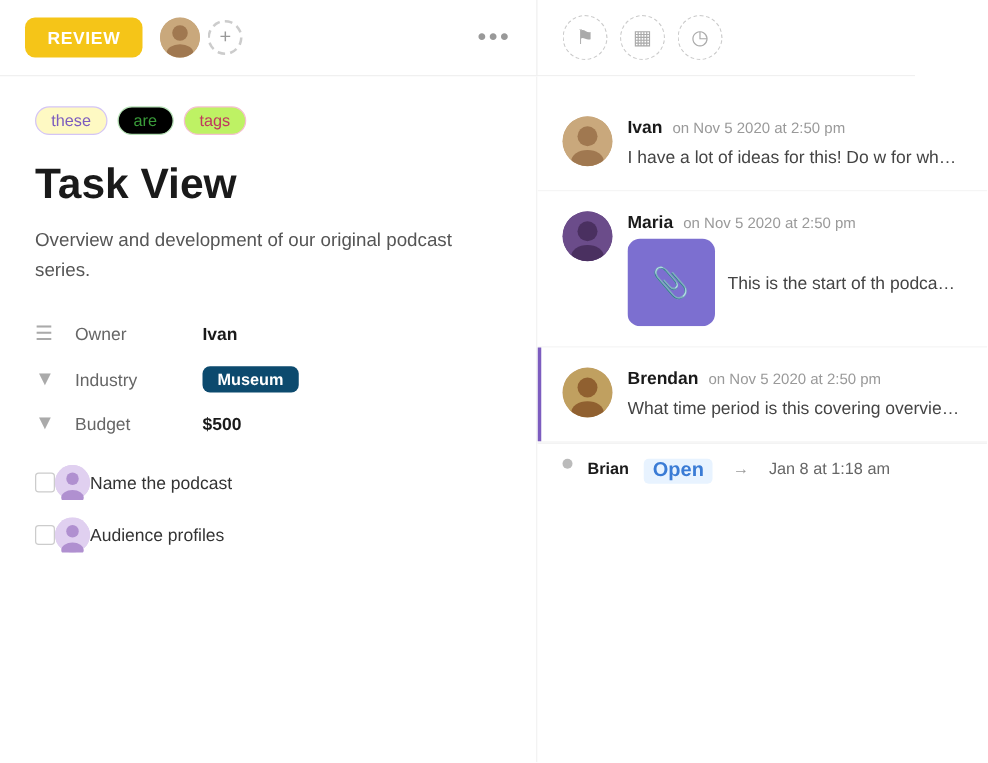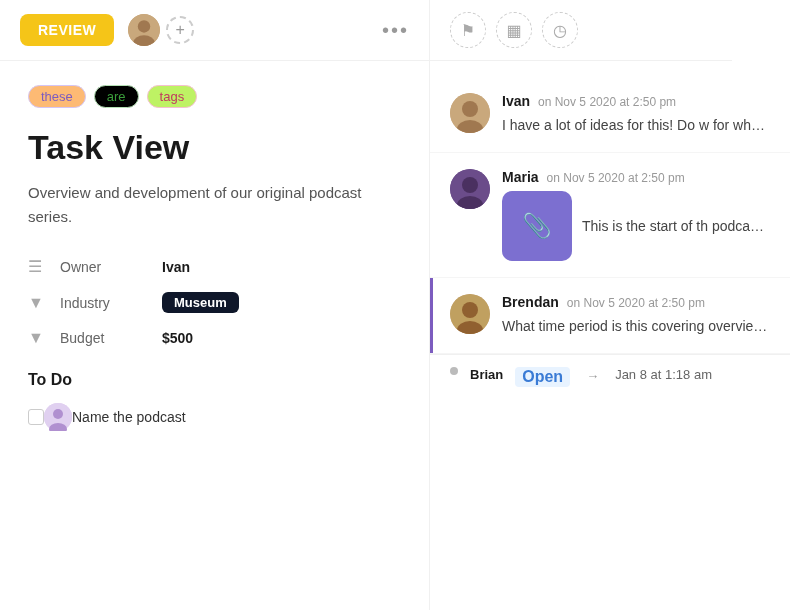--- a/index.html
+++ b/index.html
@@ -110,21 +110,21 @@
       display: flex;
       gap: 8px;
       margin-bottom: 20px;
     }
     .tag {
       padding: 3px 12px;
       border-radius: 20px;
       font-size: 13px;
       font-weight: 500;
     }
-    .tag-purple { background: #fdba74; color: #7c5cbf; border: 1px solid #d4c5f5; }
+    .tag-purple { background: #fef9c3; color: #7c5cbf; border: 1px solid #d4c5f5; }
     .tag-green { background: #000000; color: #3a9c3a; border: 1px solid #b5e0b5; }
     .tag-pink { background: #bef264; color: #c0395e; border: 1px solid #f5c0cf; }
 
     .page-title {
       font-size: 34px;
       font-weight: 700;
       color: #1a1a1a;
       margin-bottom: 14px;
     }
     .page-desc {
@@ -156,21 +156,21 @@
       color: #666;
       font-size: 14px;
       width: 90px;
     }
     .field-value {
       font-size: 14px;
       font-weight: 600;
       color: #1a1a1a;
     }
     .field-badge {
-      background: #0f172a;
+      background: #0c4a6e;
       color: #fff;
       border-radius: 6px;
       padding: 3px 12px;
       font-size: 13px;
       font-weight: 600;
     }
 
     .todo-section { margin-top: 24px; }
     .todo-title {
       font-size: 16px;
@@ -360,34 +360,44 @@
       <span class="field-badge">Museum</span>
     </div>
 
     <div class="field-row">
       <span class="field-icon">▼</span>
       <span class="field-label">Budget</span>
       <span class="field-value">$500</span>
     </div>
 
     <div class="todo-section">
-      <div class="todo-title">To Do</div>
 
       <div class="todo-item">
         <div class="todo-checkbox"></div>
         <div class="todo-avatar-small">
           <svg width="28" height="28" viewBox="0 0 28 28">
             <circle cx="14" cy="14" r="14" fill="#e0d0f0"></circle>
             <circle cx="14" cy="11" r="5" fill="#b090d0"></circle>
             <ellipse cx="14" cy="26" rx="9" ry="6" fill="#b090d0"></ellipse>
           </svg>
         </div>
         <span class="todo-text">Name the podcast</span>
       </div>
 
+      <div class="todo-item">
+        <div class="todo-checkbox"></div>
+        <div class="todo-avatar-small">
+          <svg width="28" height="28" viewBox="0 0 28 28">
+            <circle cx="14" cy="14" r="14" fill="#e0d0f0"></circle>
+            <circle cx="14" cy="11" r="5" fill="#b090d0"></circle>
+            <ellipse cx="14" cy="26" rx="9" ry="6" fill="#b090d0"></ellipse>
+          </svg>
+        </div>
+        <span class="todo-text">Audience profiles</span>
+      </div>
     </div>
   </div>
 
   <div class="right-panel">
 
     <div class="comment-item">
       <div class="comment-avatar ivan-av">
         <svg width="40" height="40" viewBox="0 0 40 40">
           <circle cx="20" cy="20" r="20" fill="#c9a87c"></circle>
           <circle cx="20" cy="16" r="8" fill="#a07850"></circle>

